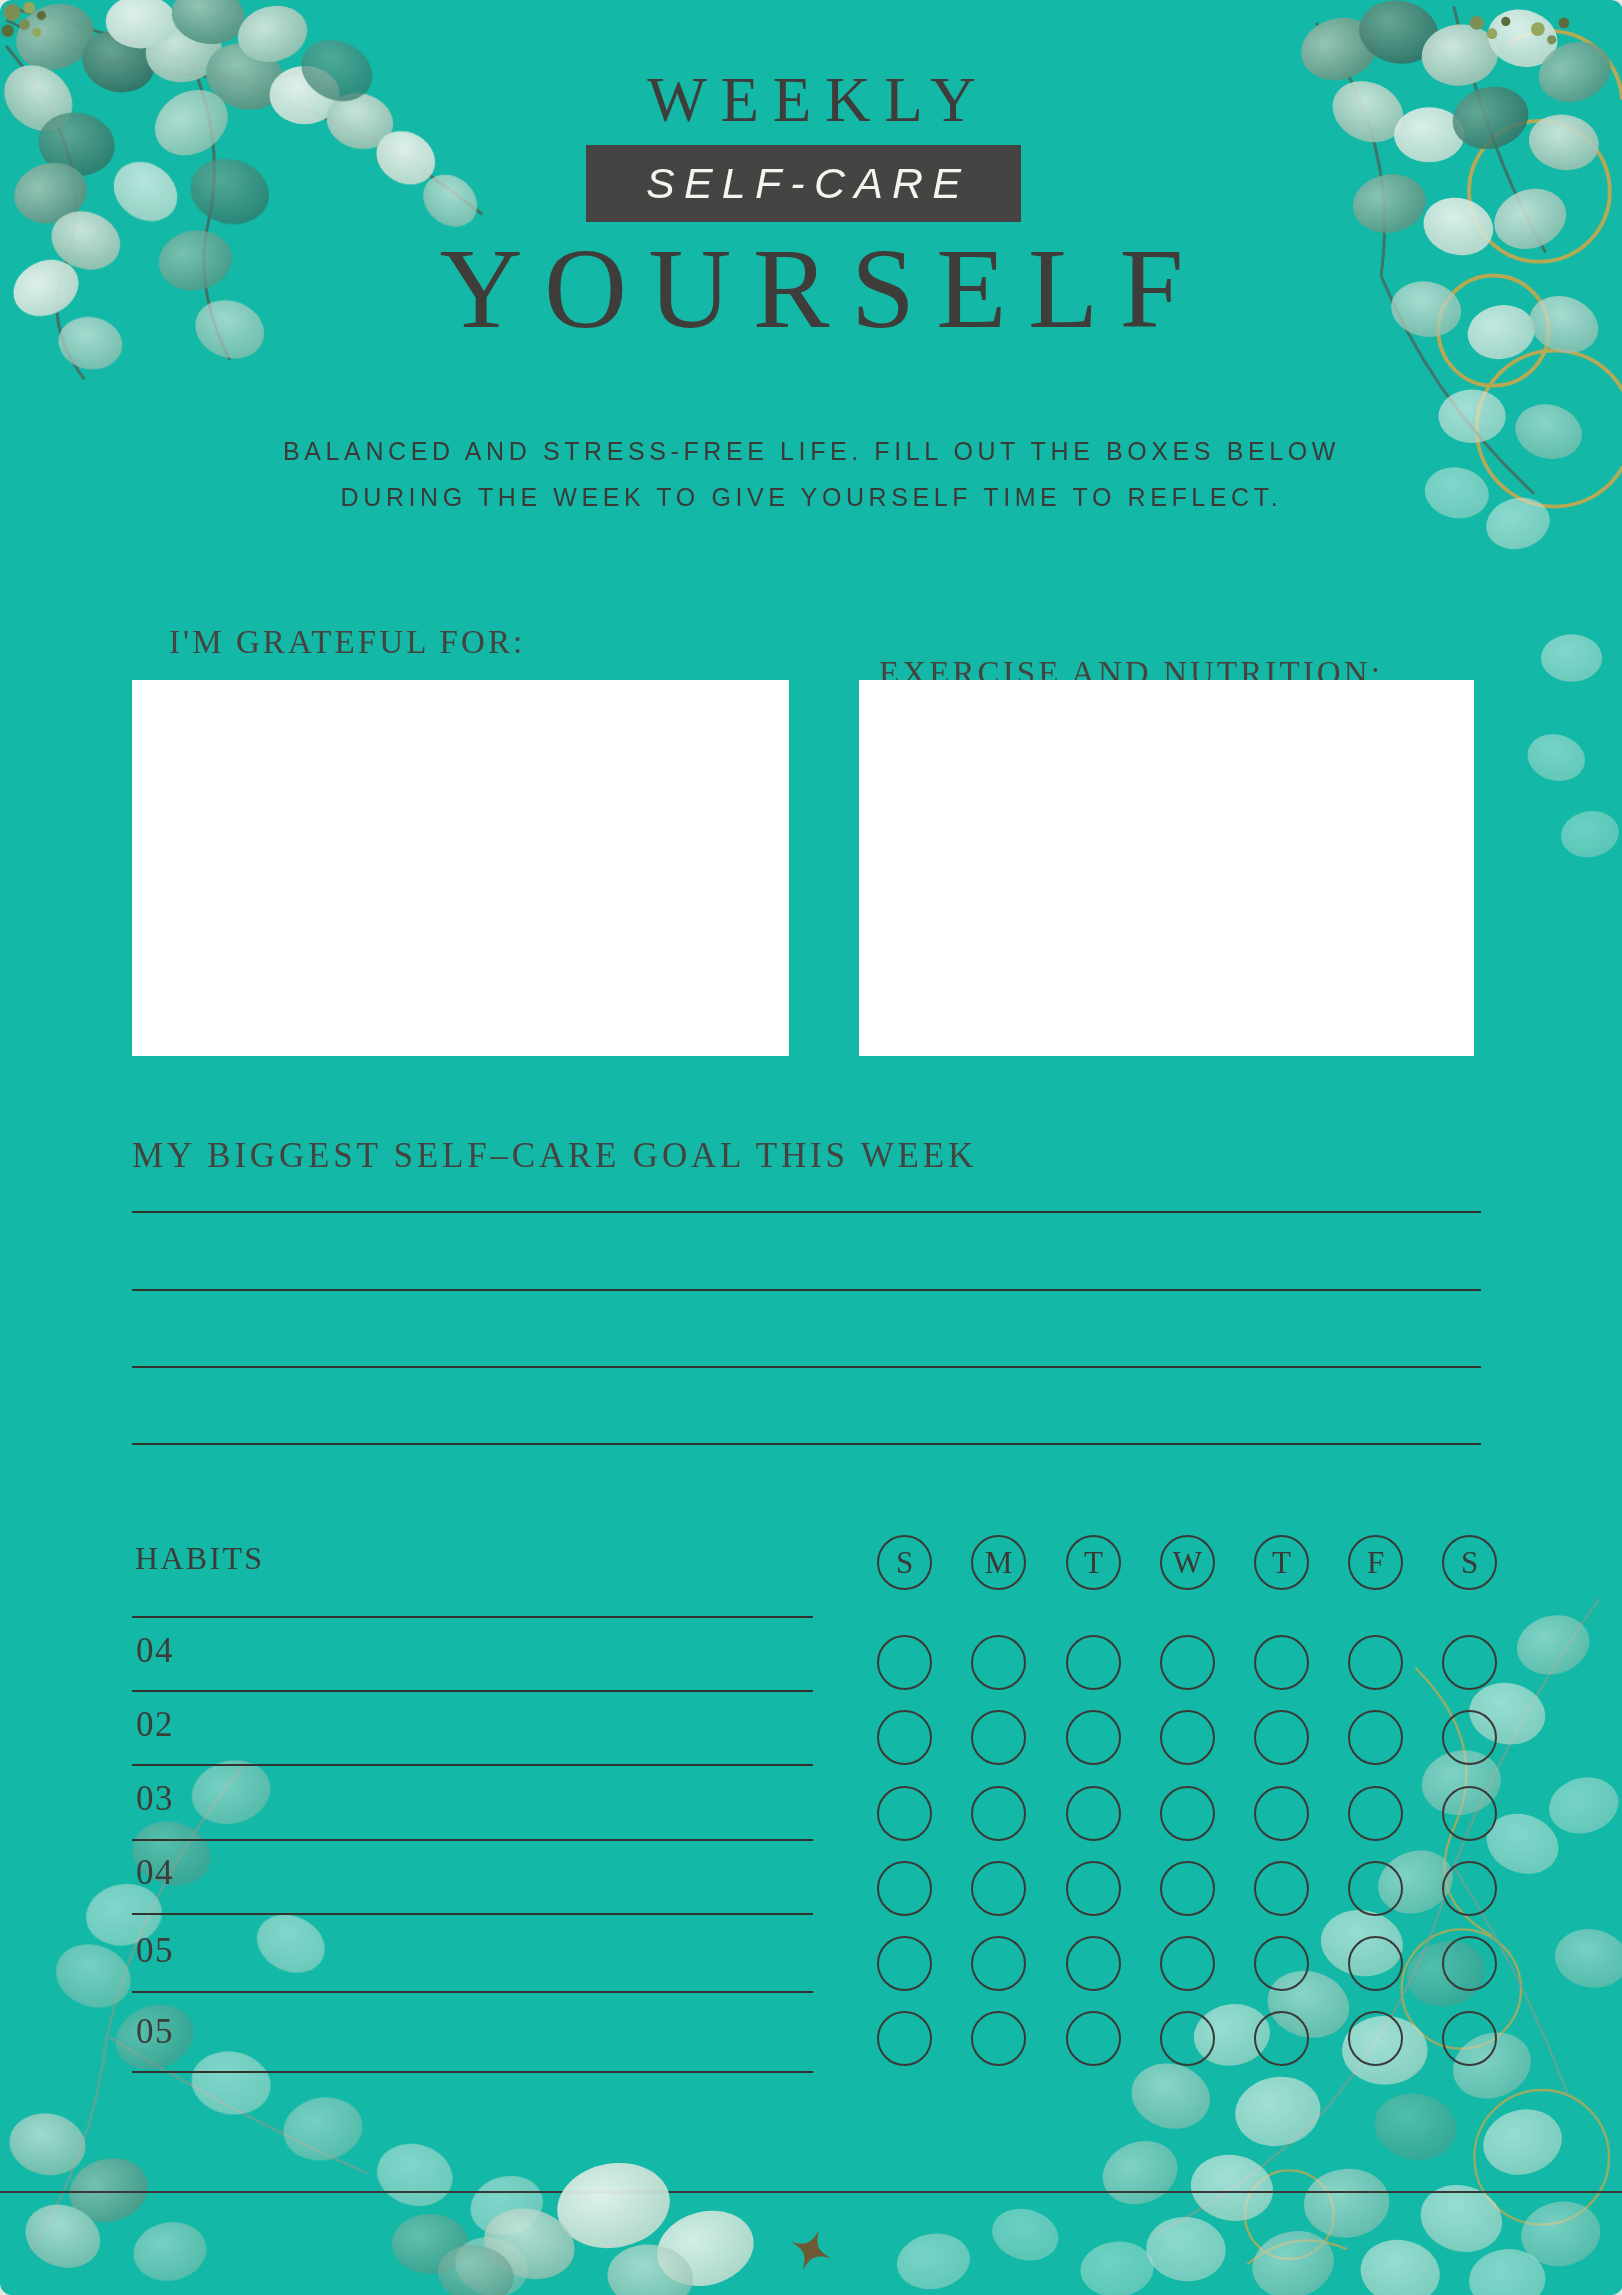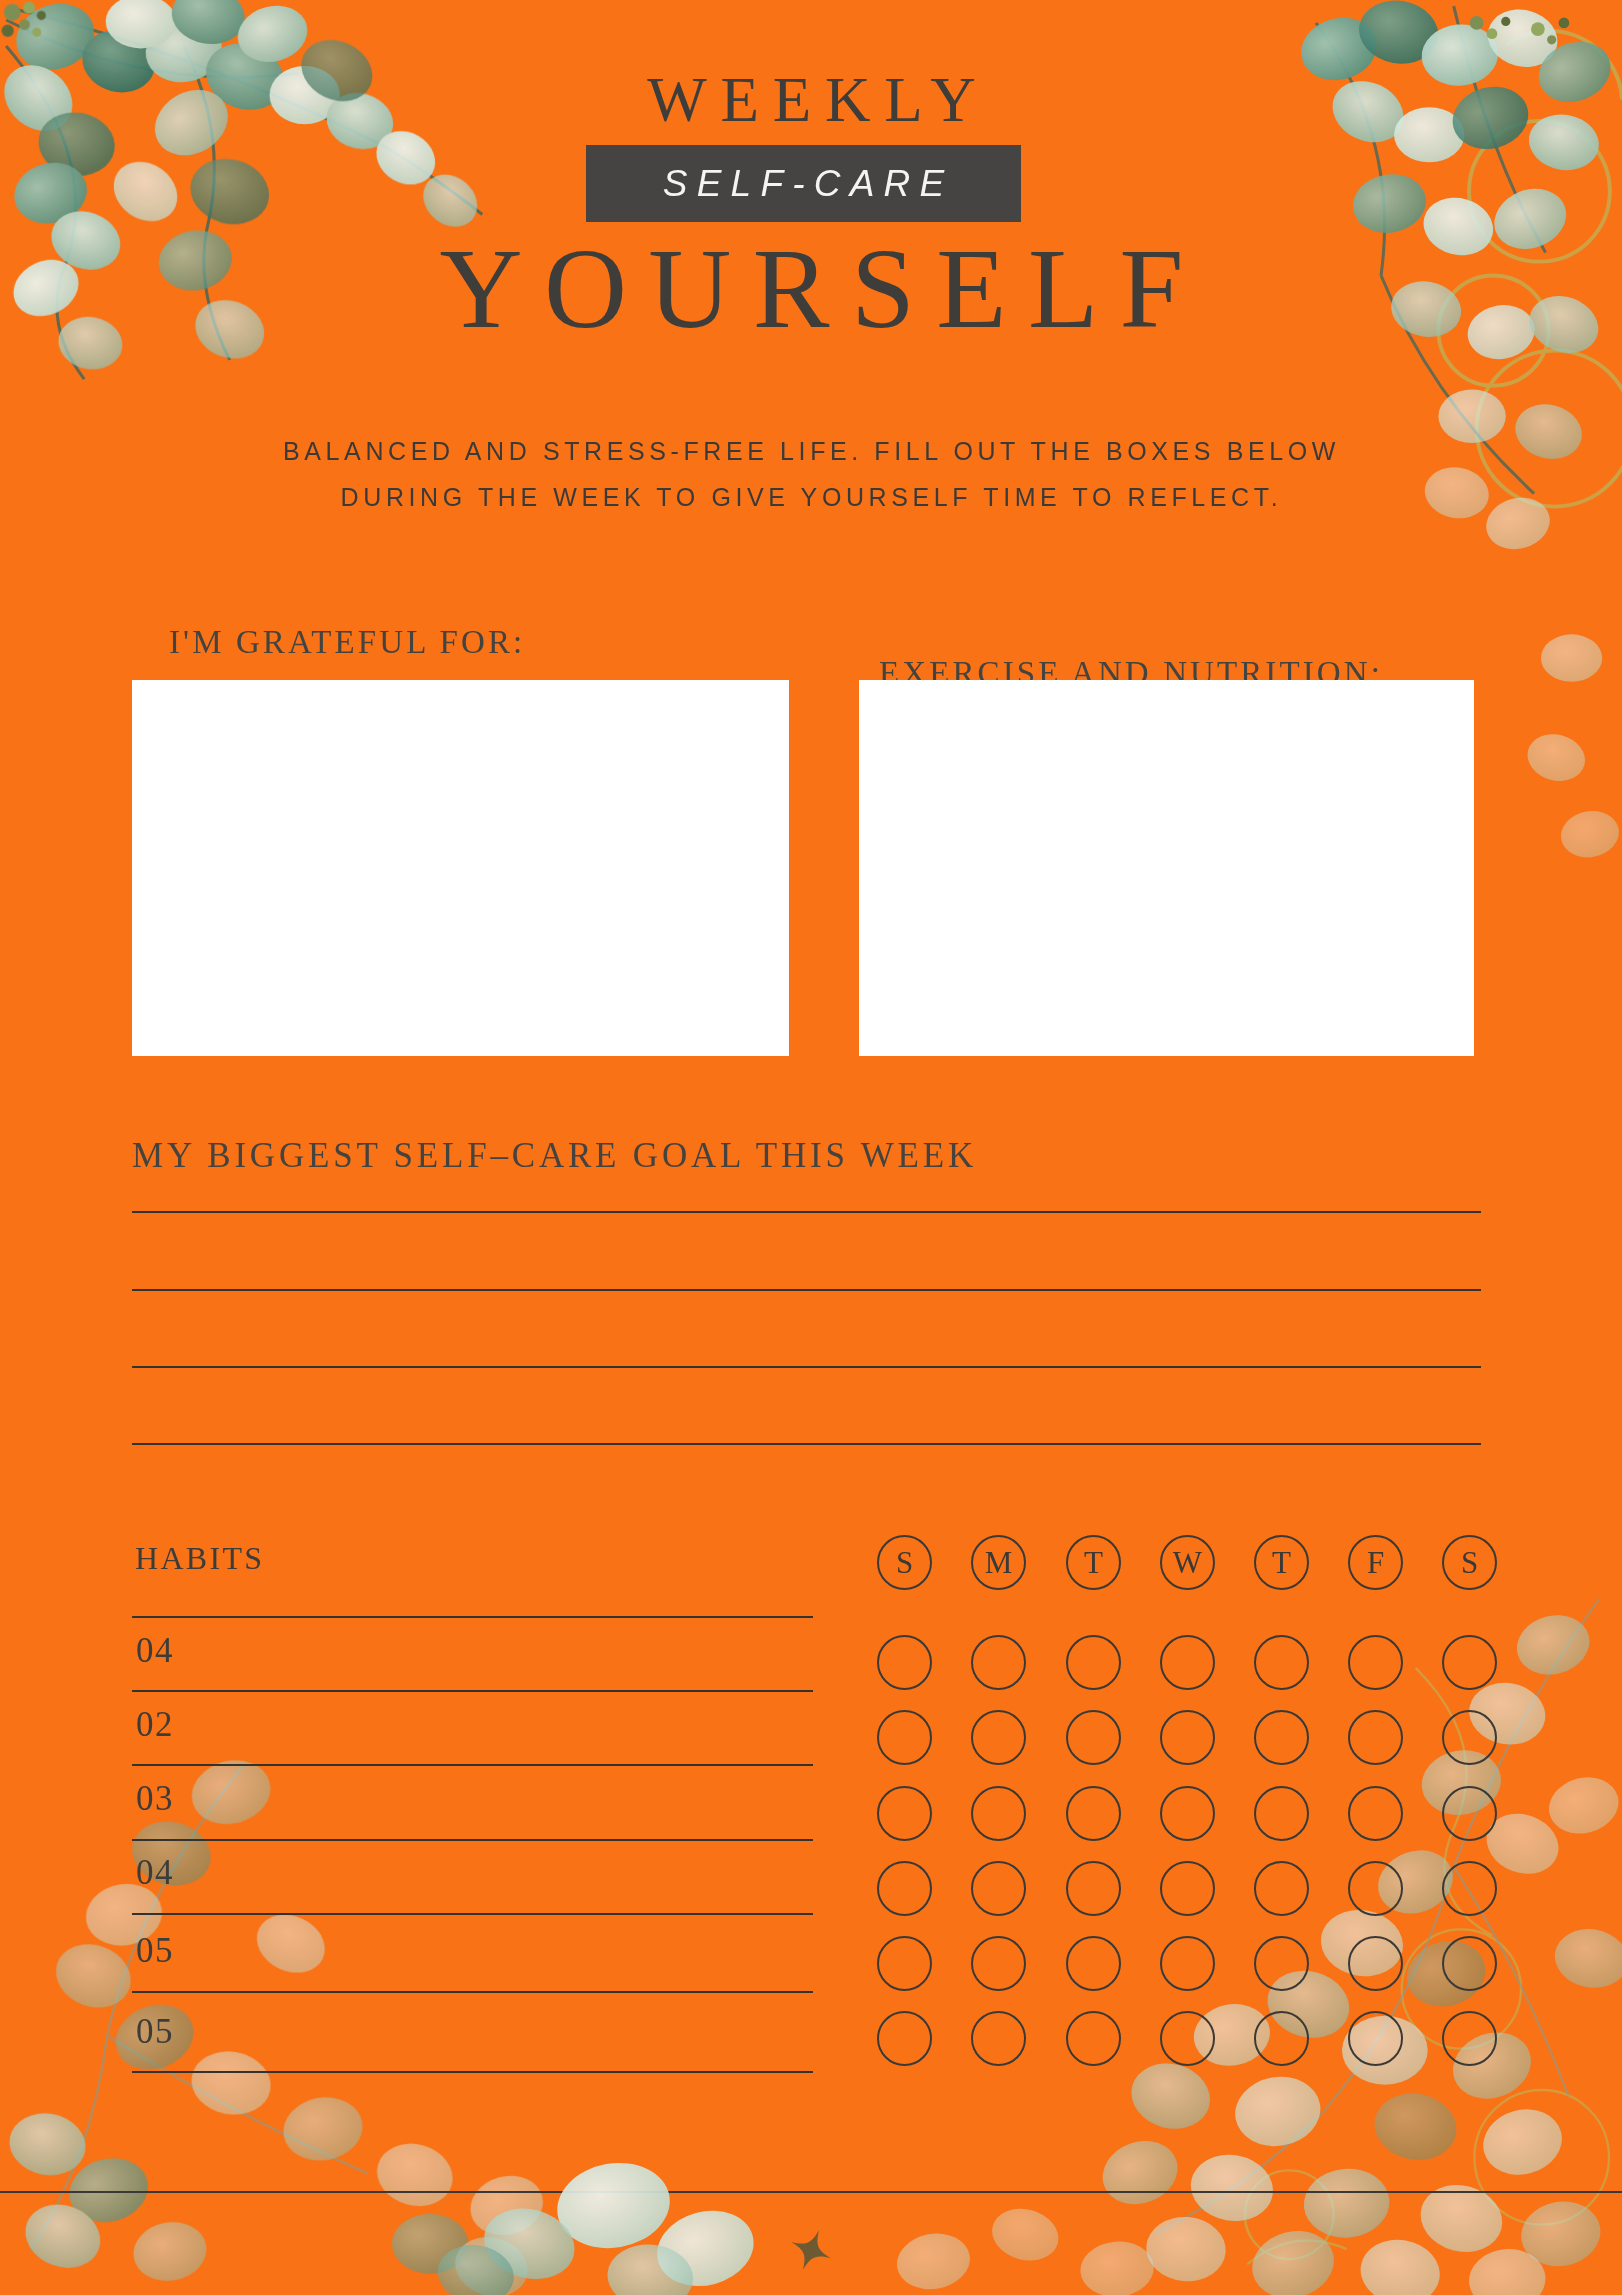--- a/index.html
+++ b/index.html
@@ -1,41 +1,42 @@
 <!DOCTYPE html>
 <html style="font-size:12.2px"><head>
 <meta charset="utf-8">
 <style>
   html,body{margin:0;padding:0;background:#e8e6e1;}
   .page{
     position:relative;
     width:1623px;height:2295px;
-    background:#f97316;
+    background:#14b8a6;
     overflow:hidden;
     font-family:"Liberation Serif","DejaVu Serif",serif;
     color:#3b3a37;
+    border-radius:12px;
   }
   svg.deco{position:absolute;display:block;}
 
   
   .title-weekly{
     position:absolute;top:64px;left:0;right:0;
     text-align:center;
     font-size:63px;letter-spacing:13.8px;text-indent:13.8px;
     font-weight:400;color:#3e3d3a;
   }
   .badge{
     position:absolute;left:586px;top:145px;width:435px;height:77px;
     background:#454442;
     display:flex;align-items:center;justify-content:center;
   }
   .badge span{
     font-family:"Liberation Sans","DejaVu Sans",sans-serif;
     font-style:italic;font-weight:400;
-    font-size:37px;letter-spacing:9.2px;text-indent:9.2px;
+    font-size:43px;letter-spacing:9.2px;text-indent:9.2px;
     color:#f5f4f1;
   }
   .title-planner{
     position:absolute;top:226px;left:0;right:0;
     text-align:center;
     font-size:115px;letter-spacing:21.4px;text-indent:21.4px;
     font-weight:400;color:#3e3d3a;line-height:1.1;
   }
   .intro{position:absolute;top:428px;left:0;right:0;text-align:center;}
   .intro-line{

